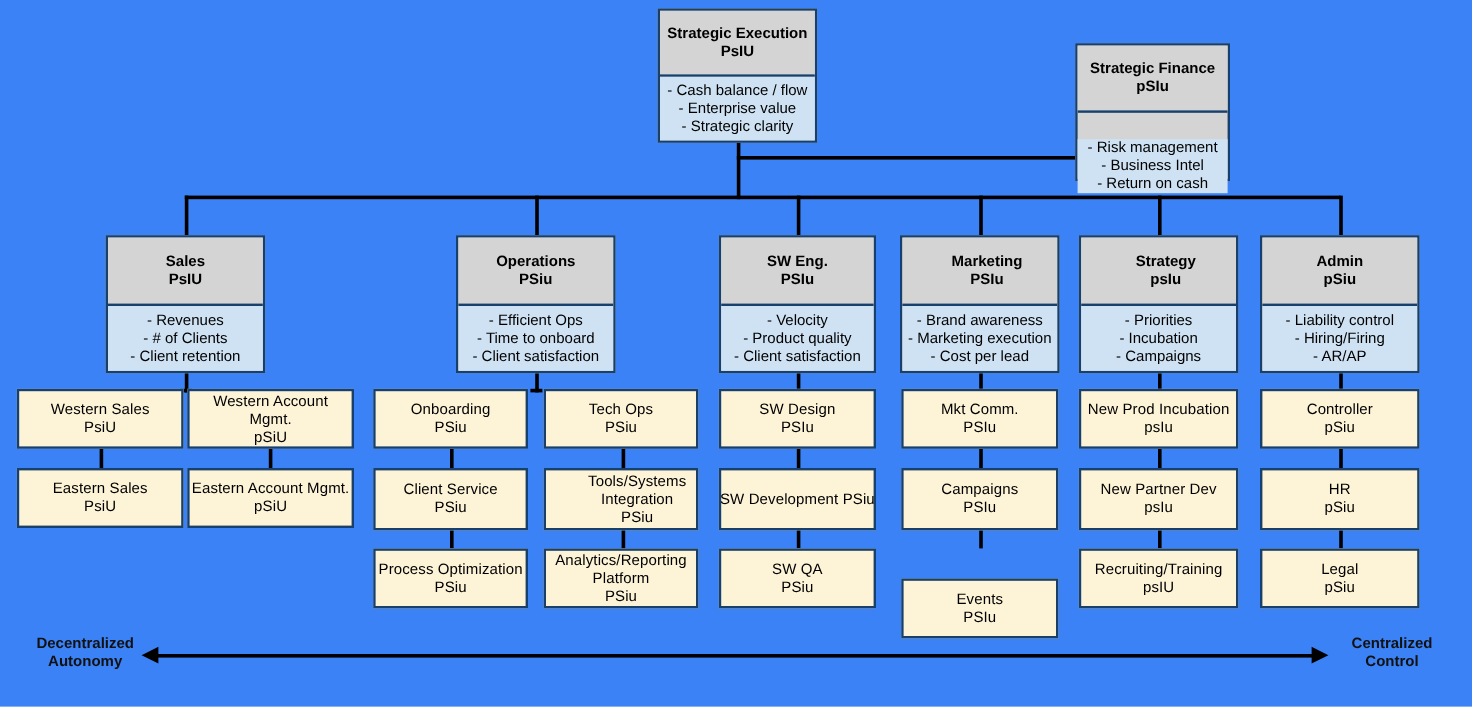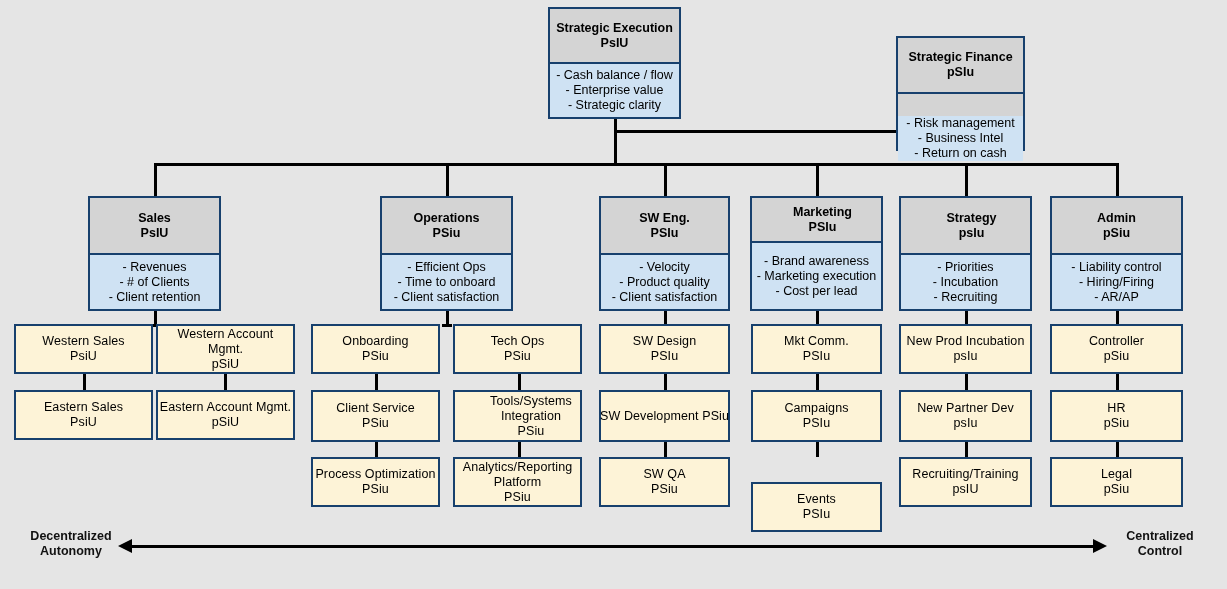--- a/index.html
+++ b/index.html
@@ -5,21 +5,21 @@
   html,body{margin:0;padding:0;background:#ffffff;}
   body{
     font-family:"Liberation Sans", sans-serif;
     -webkit-font-smoothing:antialiased;
   }
   #chart{
     position:relative;
     width:1227px;
     height:589px;
     overflow:hidden;
-    background:#e5e5e5;
+    background:#3b82f6;
   }
   
   .line{position:absolute;background:#000000;}
   .line.h{height:3px;}
   .line.v{width:3px;}
 
   
   .node{
     position:absolute;
     box-sizing:border-box;
@@ -199,40 +199,40 @@
       <span class="ln">PSIu</span>
     </div>
     <div class="body">
       <span class="ln">- Velocity</span>
       <span class="ln">- Product quality</span>
       <span class="ln">- Client satisfaction</span>
     </div>
   </div>
 
   <div class="unit" style="left:750px;top:196px;width:133px;height:115px;">
-    <div class="head" style="height:45px;padding-left:12px;">
+    <div class="head" style="height:57px;padding-left:12px;">
       <span class="ln">Marketing</span>
       <span class="ln">PSIu</span>
     </div>
     <div class="body">
       <span class="ln">- Brand awareness</span>
       <span class="ln">- Marketing execution</span>
       <span class="ln">- Cost per lead</span>
     </div>
   </div>
 
   <div class="unit" style="left:899px;top:196px;width:133px;height:115px;">
     <div class="head" style="height:57px;padding-left:12px;">
       <span class="ln">Strategy</span>
       <span class="ln">psIu</span>
     </div>
     <div class="body">
       <span class="ln">- Priorities</span>
       <span class="ln">- Incubation</span>
-      <span class="ln">- Recruiting</span>
+      <span class="ln">- Campaigns</span>
     </div>
   </div>
 
   <div class="unit" style="left:1050px;top:196px;width:133px;height:115px;">
     <div class="head" style="height:57px;">
       <span class="ln">Admin</span>
       <span class="ln">pSiu</span>
     </div>
     <div class="body">
       <span class="ln">- Liability control</span>

